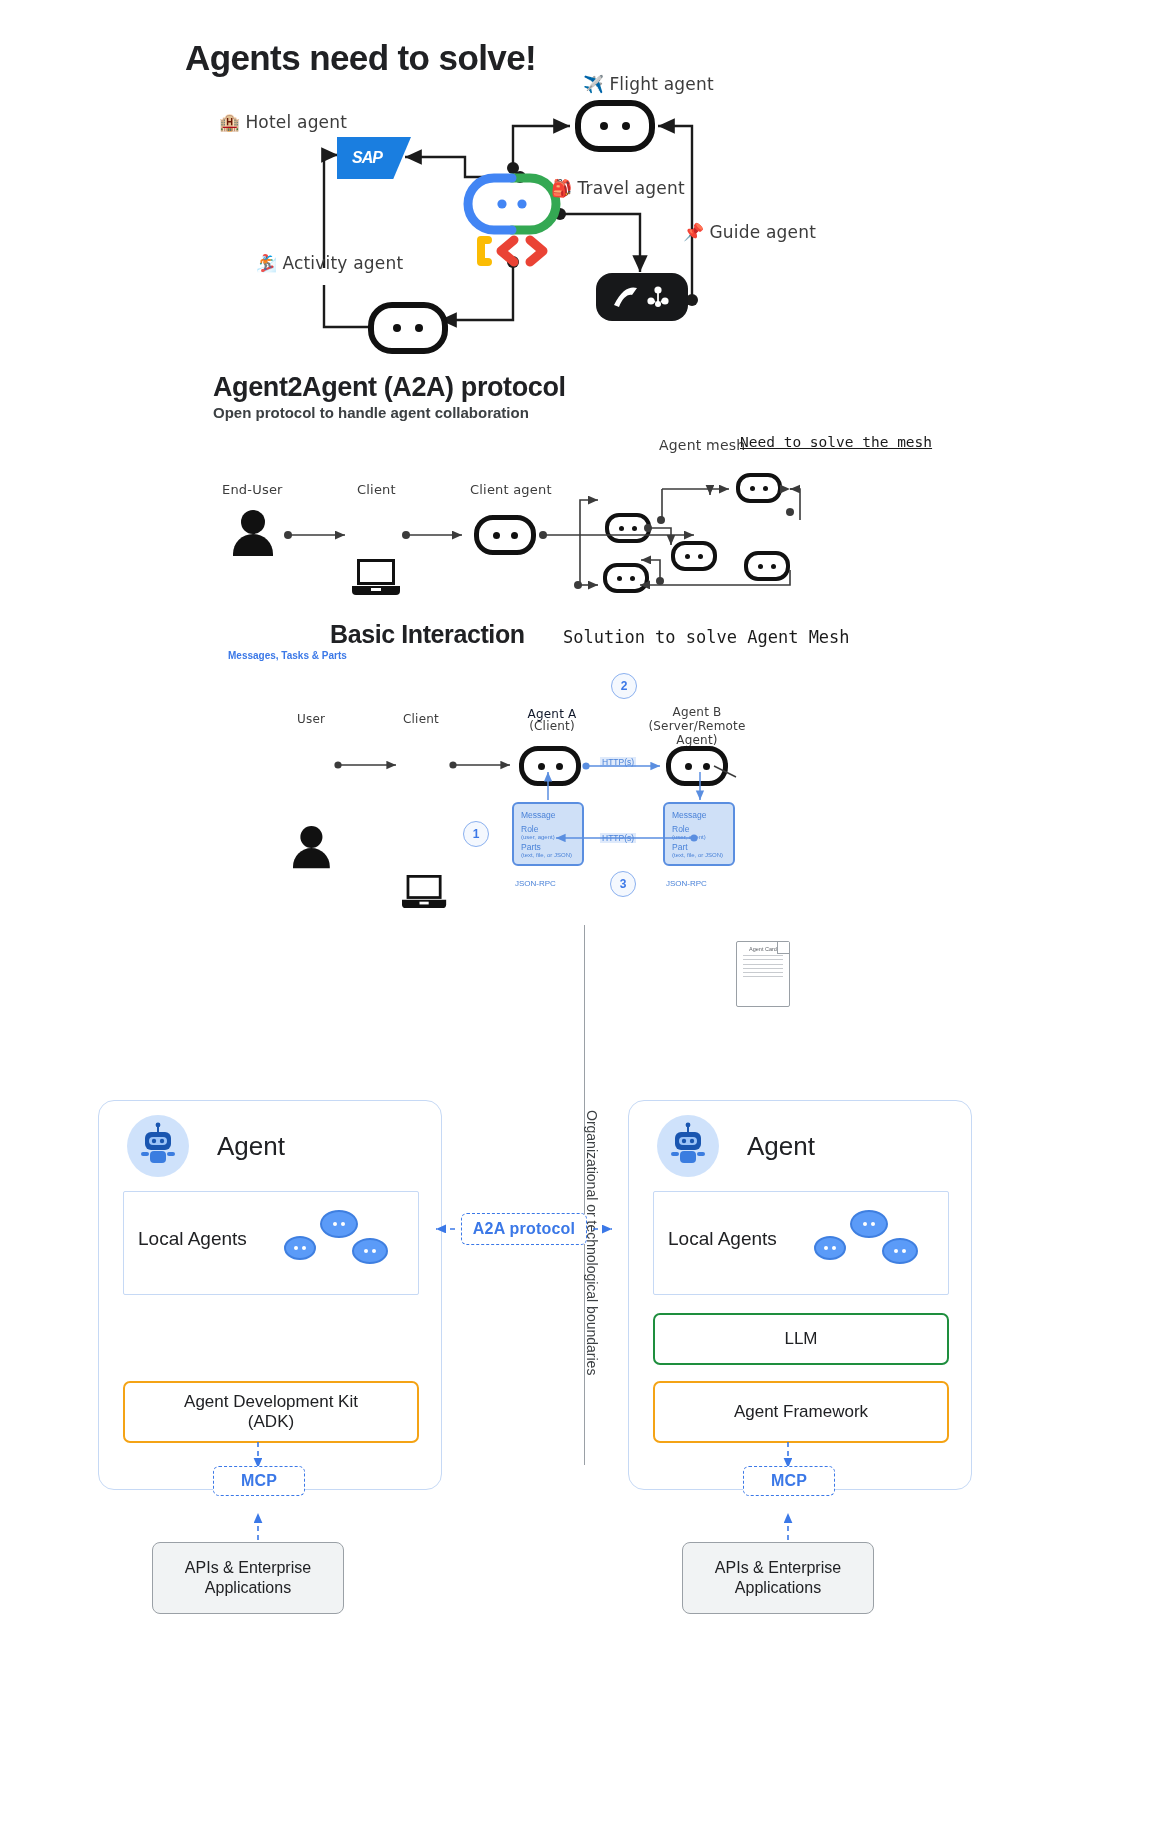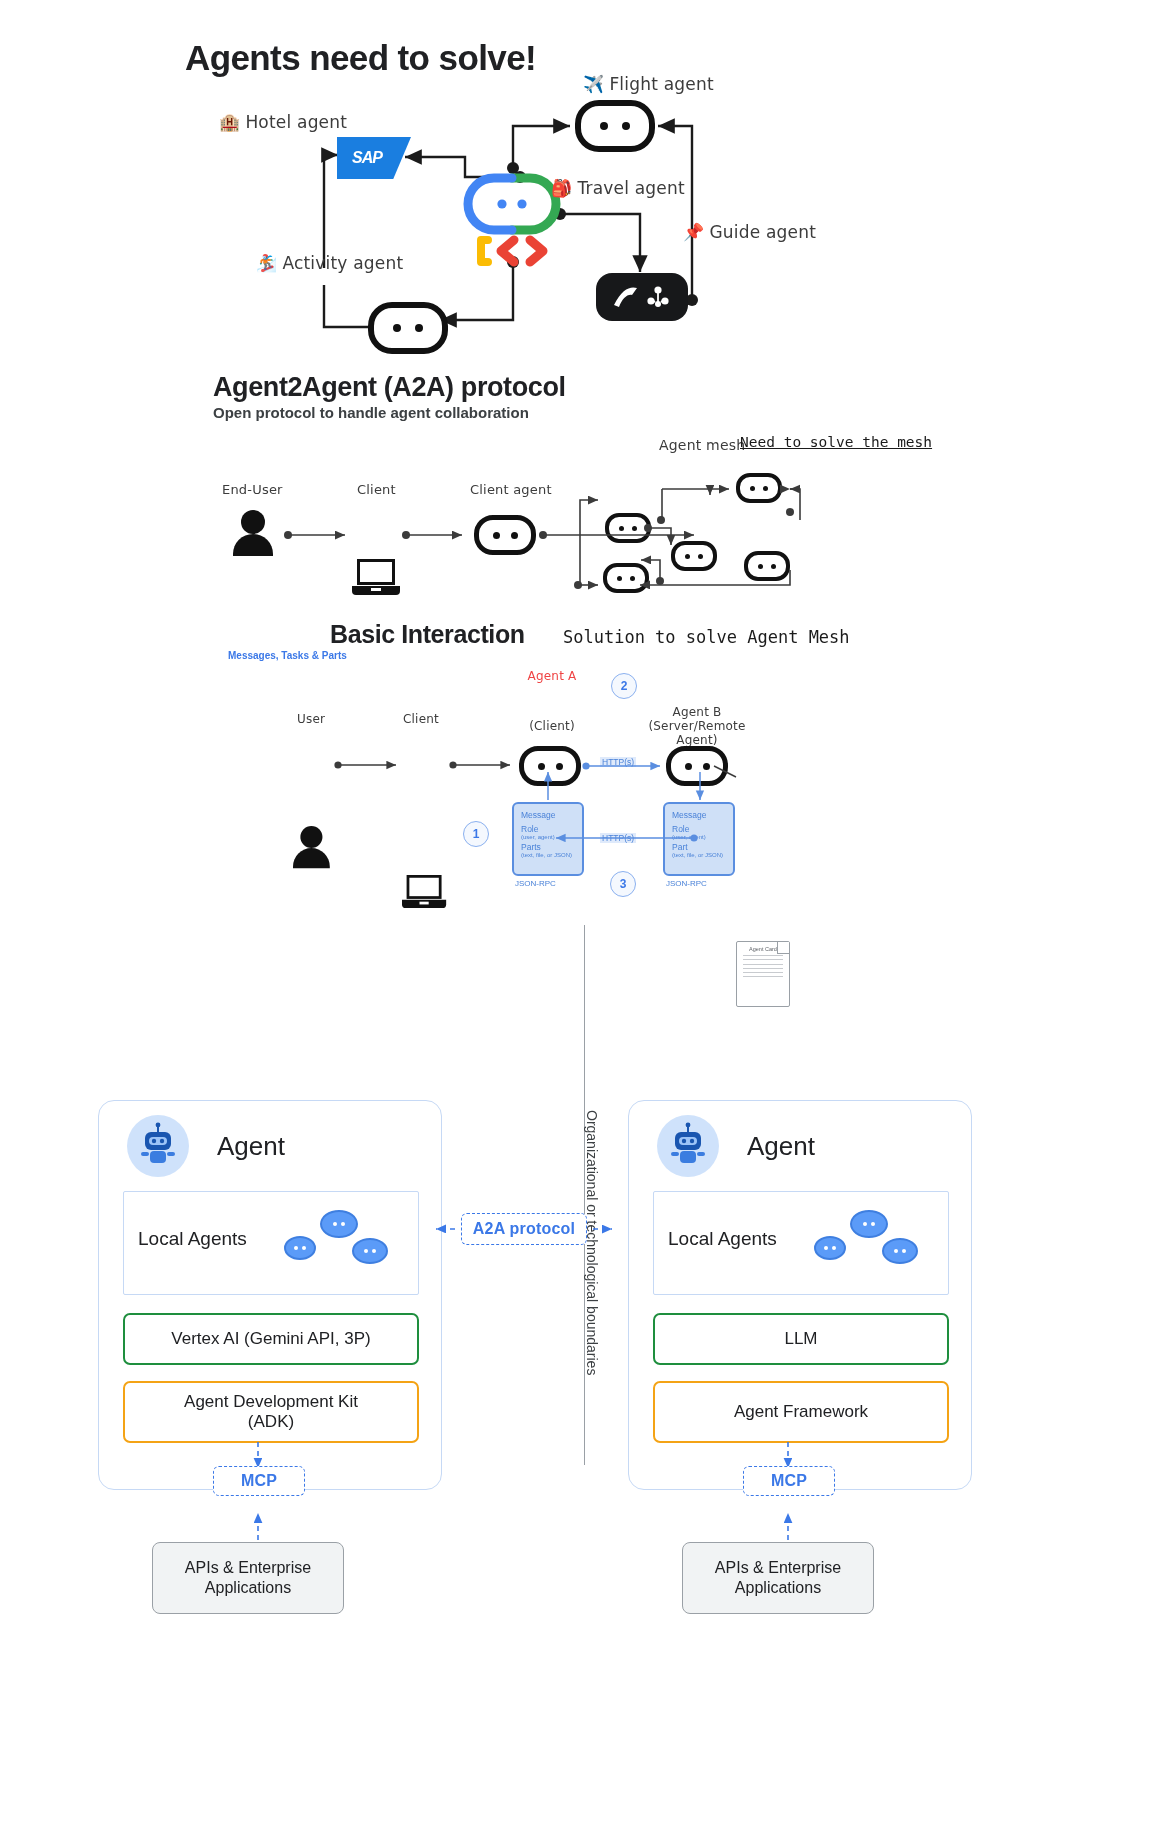--- a/index.html
+++ b/index.html
@@ -67,21 +67,21 @@
   .laptop .scr { position:absolute; left:5px; top:0; width:38px; height:26px; border:3px solid #111; background:#fff;}
   .laptop .base{ position:absolute; left:0; top:27px; width:48px; height:9px; background:#111;
                  border-radius:0 0 4px 4px; }
   .laptop .base:after{content:""; position:absolute; left:19px; top:2px; width:10px; height:3px; background:#fff;}
 
   .circnum {
     width:26px; height:26px; border-radius:50%; border:1.6px solid #8ab0ef; background:#f4f8fe;
     color:#3b78e7; font-size:12px; font-weight:bold; display:flex; align-items:center; justify-content:center;
   }
   .msgbox {
-    width:72px; height:74px; border:2px solid #5a8ee0; border-radius:6px; background:#cfe0f7;
+    width:72px; height:64px; border:2px solid #5a8ee0; border-radius:6px; background:#cfe0f7;
     padding:6px 7px; color:#4a82d8;
   }
   .msgbox .t1 { font-size:8.5px; }
   .msgbox .t2 { font-size:6px; }
   .blu { color:#4a82d8; }
   .httpsLbl { background:#dfeafb; color:#4a82d8; font-size:8.5px; padding:0 2px; white-space:nowrap;}
 
   .agentcard {
     width:54px; height:66px; border:1px solid #9aa0a6; background:#fff; position:relative;
     border-radius:2px;
@@ -304,21 +304,21 @@
 <div class="abs" id="s3-title">Basic Interaction</div>
 <div class="abs" id="s3-sub">Messages, Tasks &amp; Parts</div>
 <div class="abs mono" style="left:563px; top:627px; font-size:17px; color:#1b1b1b;">Solution to solve Agent Mesh</div>
 
 <div class="abs circnum" style="left:611px; top:673px;">2</div>
 <div class="abs circnum" style="left:463px; top:821px;">1</div>
 <div class="abs circnum" style="left:610px; top:871px;">3</div>
 
 <div class="abs hand" style="left:297px; top:712px; font-size:12px; color:#3c3c3c;">User</div>
 <div class="abs hand" style="left:403px; top:712px; font-size:12px; color:#3c3c3c;">Client</div>
-<div class="abs hand" style="left:523px; top:669px; font-size:12px; color:#ef4444; text-align:center; width:58px;">Agent A</div>
+<div class="abs hand" style="left:523px; top:707px; font-size:12px; color:#0f172a; text-align:center; width:58px;">Agent A</div>
 <div class="abs hand" style="left:523px; top:719px; font-size:12px; color:#3c3c3c; text-align:center; width:58px;">(Client)</div>
 <div class="abs hand" style="left:632px; top:705px; font-size:12px; color:#3c3c3c; text-align:center; width:130px;">Agent B</div>
 <div class="abs hand" style="left:632px; top:719px; font-size:12px; color:#3c3c3c; text-align:center; width:130px;">(Server/Remote Agent)</div>
 
 <div class="abs person" style="left:293px; top:742px; transform:scale(.92); transform-origin:left top;">
     <div class="head"></div>
     <div class="body"></div>
   </div>
 <div class="abs laptop" style="left:402px; top:745px; transform:scale(.92); transform-origin:left top;">
     <div class="scr"></div>
@@ -423,21 +423,20 @@
     <div class="la" style="left:196px; top:18px; width:38px; height:28px;">
         <i></i>
         <i></i>
       </div>
     <div class="la" style="left:228px; top:46px; width:36px; height:26px;">
         <i></i>
         <i></i>
       </div>
   </div>
 
-  <div class="rowbox green" style="top:212px; height:52px;">Vertex AI (Gemini API, 3P)</div>
   <div class="rowbox amber" style="top:280px; height:62px; flex-direction:column;">
     <span>Agent Development Kit</span>
     <span>(ADK)</span>
   </div>
 </div>
 
 <div class="panel" style="left:628px; top:1100px;">
   <div class="avatar" style="left:28px; top:14px;">
     <svg width="52" height="52" viewBox="0 0 52 52">
       <rect x="13" y="12" width="26" height="18" rx="6" fill="#1a56b0"></rect>

